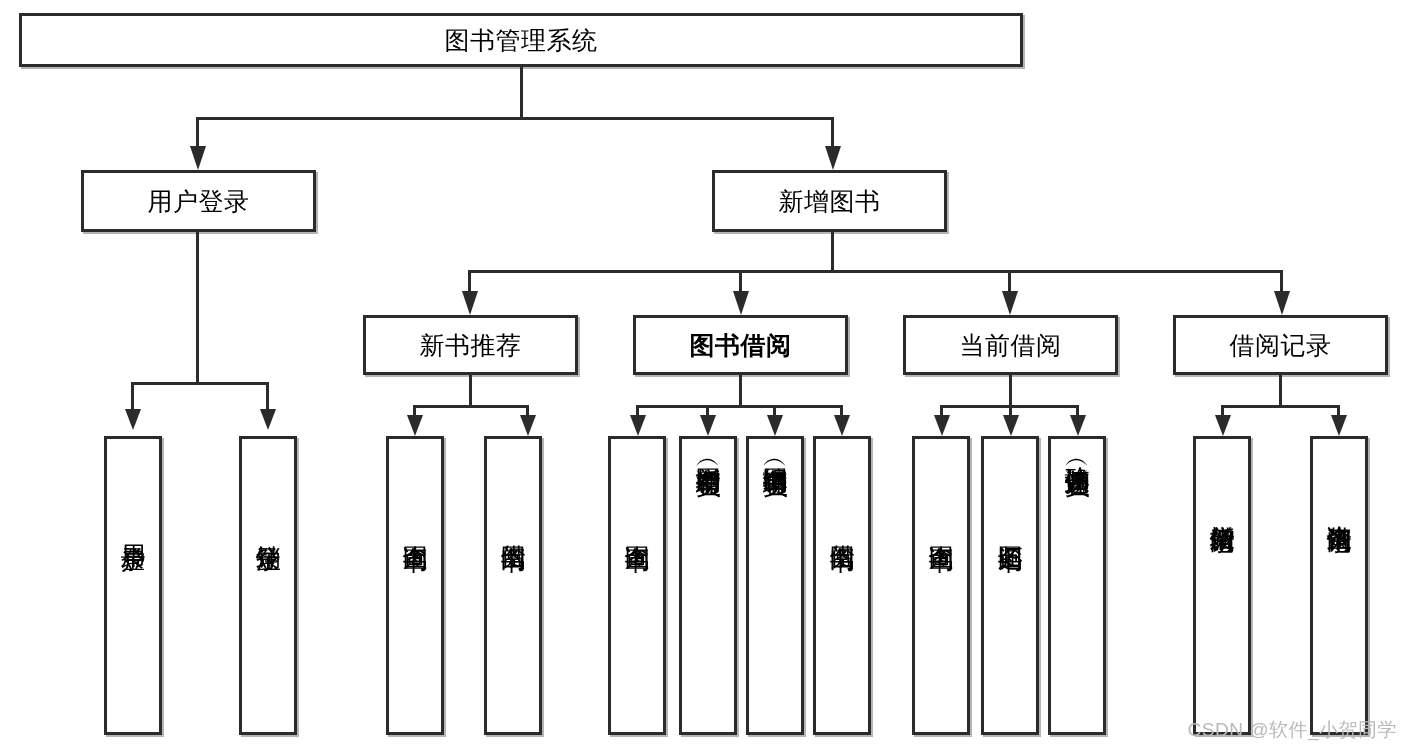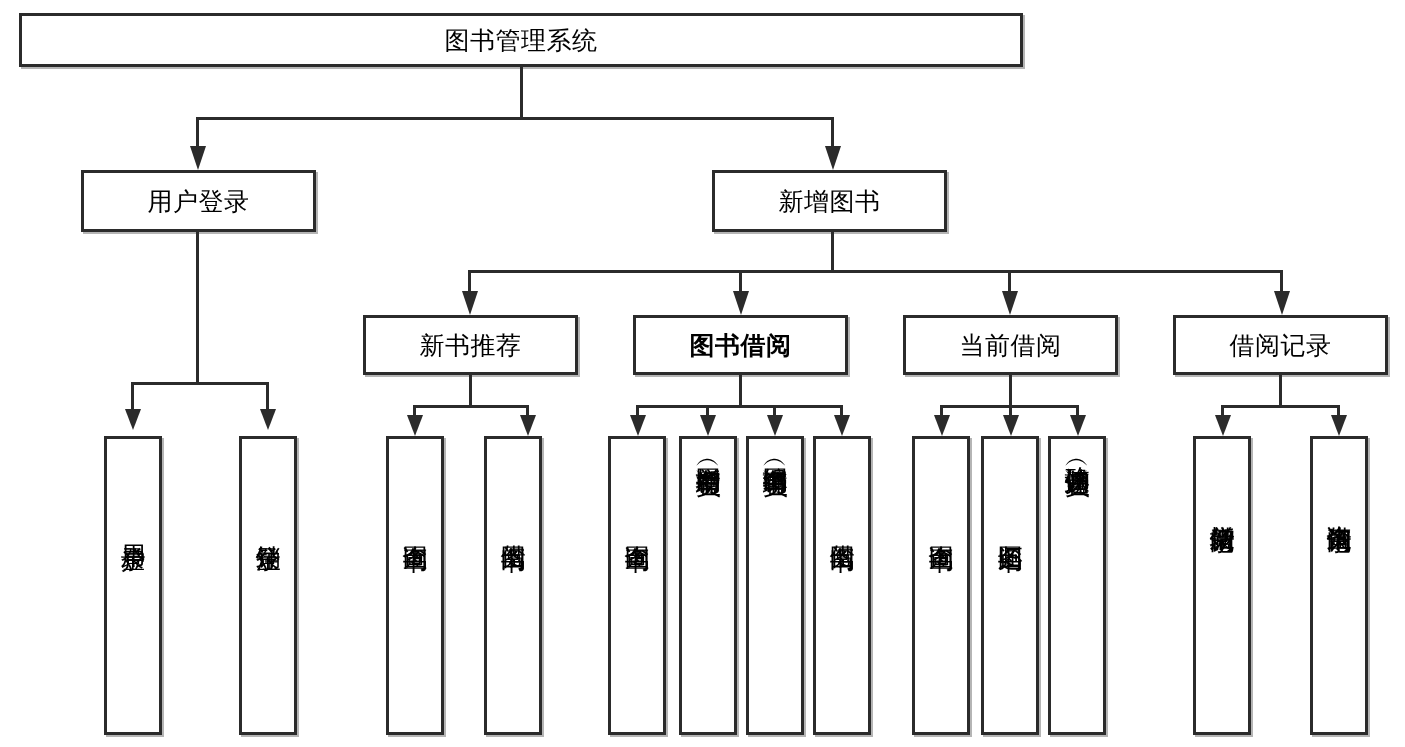--- a/index.html
+++ b/index.html
@@ -219,14 +219,15 @@
     <span class="lbl">确认归还（管理员）</span>
   </div>
 
   <div class="box leaf mid2" style="left:1193px; top:436px; width:58px; height:299px;">
     <span class="lbl">新增借阅记录</span>
   </div>
   <div class="box leaf mid2" style="left:1310px; top:436px; width:58px; height:299px;">
     <span class="lbl">查询借阅记录</span>
   </div>
 
+  <div id="watermark">CSDN @软件_小贺同学</div>
 
 </div>
 
 </body></html>

